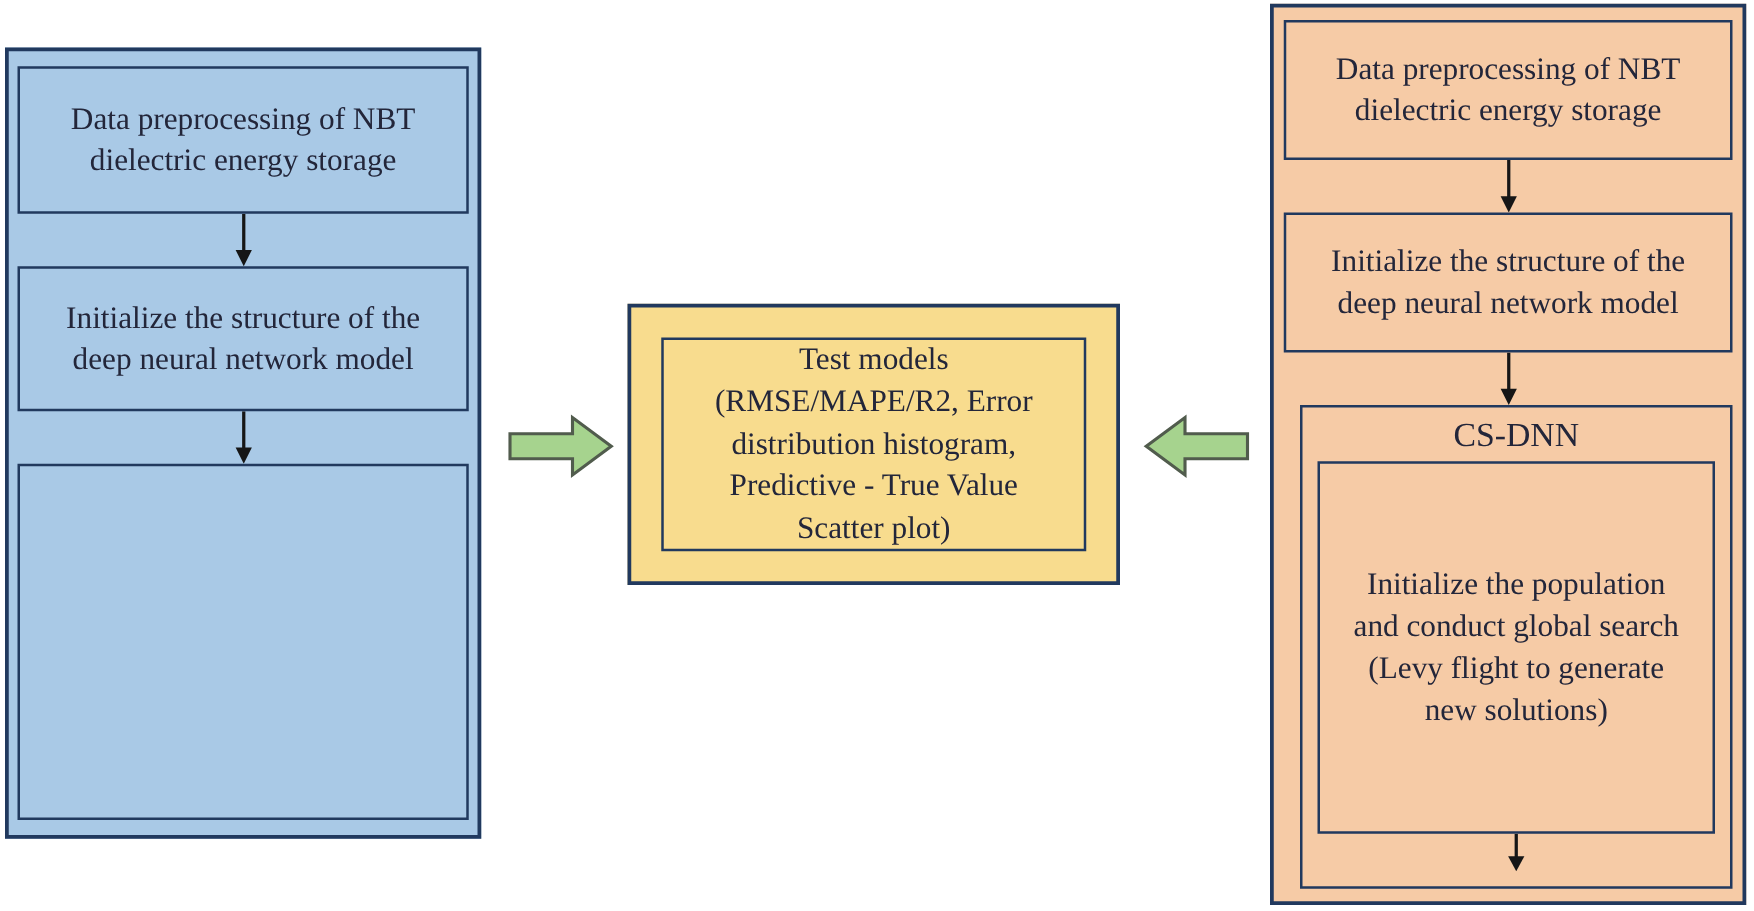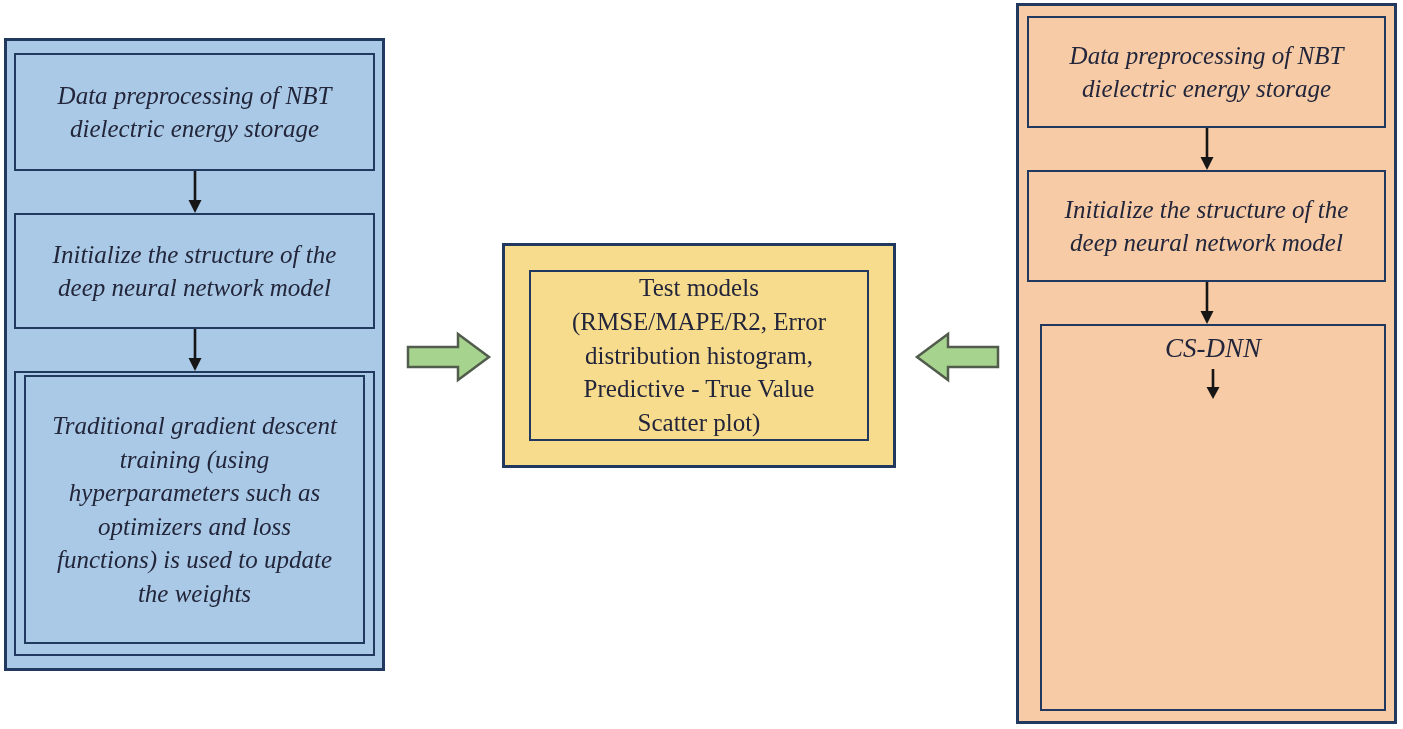--- a/index.html
+++ b/index.html
@@ -20,21 +20,20 @@
     font-family:"Liberation Serif","DejaVu Serif",serif;
     color:var(--text);
     overflow:hidden;
   }
   .panel{
     position:absolute;
     box-sizing:border-box;
     border:3px solid var(--box-border);
     display:flex;
     flex-direction:column;
-    font-style:italic;
   }
   .panel.left{
     left:4px;top:38px;width:381px;height:633px;
     background:var(--left-panel-fill);
     padding:12px 7px;
   }
   .panel.right{
     left:1016px;top:3px;width:381px;height:721px;
     background:var(--right-panel-fill);
     padding:10px 8px;
@@ -122,26 +121,20 @@
 deep neural network model</div>
 
     <div class="flow-arrow h42">
       <svg width="18" height="42" viewBox="0 0 18 42" aria-hidden="true">
         <line x1="9" y1="0" x2="9" y2="30" stroke-width="2.6"></line>
         <polygon points="2.5,29 15.5,29 9,42"></polygon>
       </svg>
     </div>
 
     <div class="group-box">
-      <div class="step-box group-body">Traditional gradient descent
-training (using
-hyperparameters such as
-optimizers and loss
-functions) is used to update
-the weights</div>
     </div>
   </div>
 
   <div class="green-arrow to-right">
     <svg width="86" height="52" viewBox="0 0 86 52" aria-hidden="true">
       <polygon points="2,16 52,16 52,3 83,26 52,49 52,36 2,36"></polygon>
     </svg>
   </div>
 
   <div class="center-box">
@@ -175,20 +168,24 @@
     <div class="flow-arrow h42">
       <svg width="18" height="42" viewBox="0 0 18 42" aria-hidden="true">
         <line x1="9" y1="0" x2="9" y2="30" stroke-width="2.6"></line>
         <polygon points="2.5,29 15.5,29 9,42"></polygon>
       </svg>
     </div>
 
     <div class="group-box">
       <div class="group-title">CS-DNN</div>
 
+      <div class="step-box group-body">Initialize the population
+and conduct global search
+(Levy flight to generate
+new solutions)</div>
 
       <div class="flow-arrow h30">
         <svg width="18" height="30" viewBox="0 0 18 30" aria-hidden="true">
           <line x1="9" y1="0" x2="9" y2="19" stroke-width="2.6"></line>
           <polygon points="2.5,18 15.5,18 9,30"></polygon>
         </svg>
       </div>
 
     </div>
   </div>

